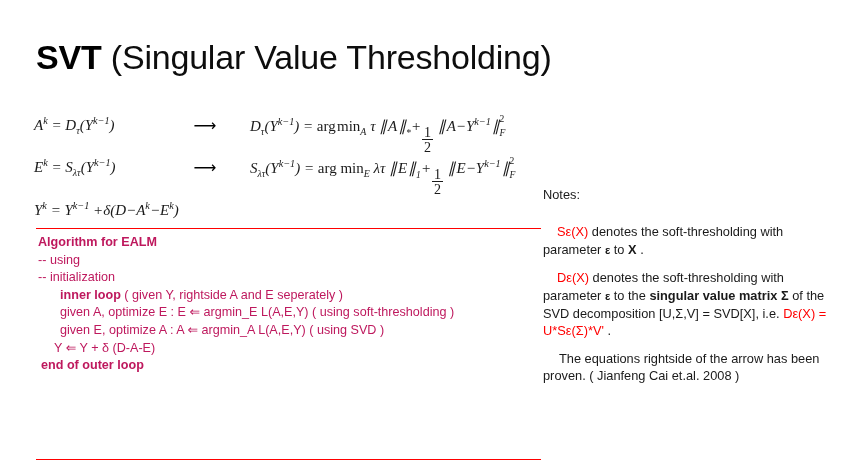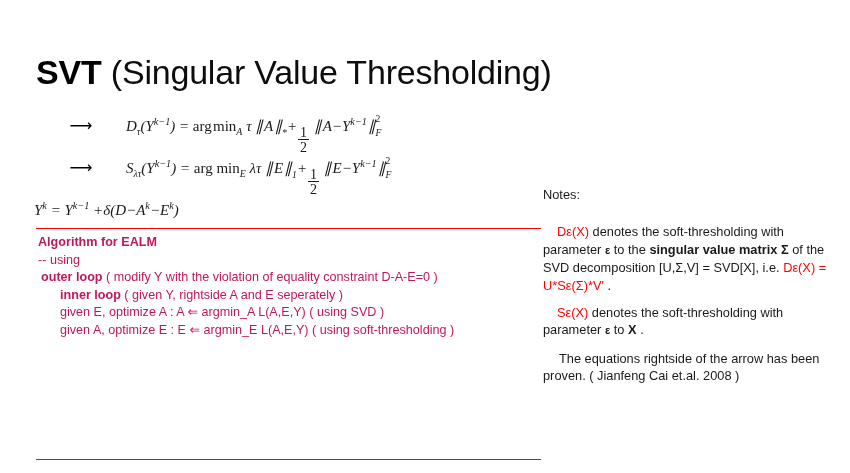--- a/index.html
+++ b/index.html
@@ -13,21 +13,21 @@
     position: relative;
     overflow: hidden;
     font-family: "Liberation Sans", sans-serif;
     color: #000000;
   }
 
   
   #slide-title {
     position: absolute;
     left: 36px;
-    top: 52px;
+    top: 37px;
     font-size: 34px;
     line-height: 40px;
     letter-spacing: -0.2px;
     white-space: nowrap;
   }
   #slide-title .t-strong { font-weight: bold; color: #000; }
   #slide-title .t-light  { font-weight: normal; color: #0d0d0d; }
 
   
   #equations {
@@ -132,33 +132,39 @@
 </head>
 <body>
 
 <div id="slide-title">
   <span class="t-strong">SVT</span><span class="t-light"> (Singular Value Thresholding)</span>
 </div>
 
 <div id="equations">
 
   <div class="eq-row">
+    <span class="eq-lhs">
+      <var>A</var><sup class="pw">k</sup> = <var>D</var><sub class="sb">τ</sub>(<var>Y</var><sup class="pw">k−1</sup>)
+    </span>
     <span class="eq-arrow">⟶</span>
     <span class="eq-rhs">
       <var>D</var><sub class="sb">τ</sub>(<var>Y</var><sup class="pw">k−1</sup>) = <span class="up">arg min</span><sub class="sb">A</sub> <var>τ</var>
       <span class="nrmwrap">∥ <var>A</var> ∥<span class="nsub">*</span></span>
        +<span class="frac">
           <span class="num">1</span>
           <span class="den">2</span>
         </span>
       <span class="nrmwrap">∥ <var>A</var>−<var>Y</var><sup class="pw">k−1</sup> ∥<span class="nsub">F</span><span class="nsup">2</span></span>
     </span>
   </div>
 
   <div class="eq-row">
+    <span class="eq-lhs">
+      <var>E</var><sup class="pw">k</sup> = <var>S</var><sub class="sb">λτ</sub>(<var>Y</var><sup class="pw">k−1</sup>)
+    </span>
     <span class="eq-arrow">⟶</span>
     <span class="eq-rhs">
       <var>S</var><sub class="sb">λτ</sub>(<var>Y</var><sup class="pw">k−1</sup>) = <span class="up">arg min</span><sub class="sb">E</sub> <var>λτ</var>
       <span class="nrmwrap">∥ <var>E</var> ∥<span class="nsub">1</span></span>
        +<span class="frac">
           <span class="num">1</span>
           <span class="den">2</span>
         </span>
       <span class="nrmwrap">∥ <var>E</var>−<var>Y</var><sup class="pw">k−1</sup> ∥<span class="nsub">F</span><span class="nsup">2</span></span>
     </span>
@@ -171,38 +177,40 @@
   </div>
 </div>
 
 <div class="rule-red" id="rule-top"></div>
 <div class="rule-red" id="rule-bottom"></div>
 
 <div id="algorithm">
   <span class="alg-line b ind-0">Algorithm for EALM</span>
 
   <span class="alg-line ind-0">-- using</span>
-
-  <span class="alg-line ind-1"><span class="b">outer loop</span><span> ( modify Y with the violation of equality constraint D-A-E=0 )</span></span>
+  <span class="alg-line ind-0">-- initialization</span>
+
 
   <span class="alg-line ind-2"><span class="b">inner loop</span><span> ( given Y, rightside A and E seperately )</span></span>
 
+  <span class="alg-line ind-2">given A, optimize E :  E ⇐ argmin_E L(A,E,Y) ( using soft-thresholding )</span>
   <span class="alg-line ind-2">given E, optimize A :  A ⇐ argmin_A L(A,E,Y) ( using SVD )</span>
-  <span class="alg-line ind-2">given A, optimize E :  E ⇐ argmin_E L(A,E,Y) ( using soft-thresholding )</span>
-
-
-
+
+
+  <span class="alg-line ind-4">Y ⇐ Y + δ (D-A-E)</span>
+
+  <span class="alg-line b ind-1">end of outer loop</span>
 
 </div>
 
 <div id="notes">
   <div id="notes-heading">Notes:</div>
 
   <div class="note-para">
+    <span class="red">Sε(X)</span><span> denotes the soft-thresholding with parameter </span><span class="bold eps">ε</span><span> to </span><span class="bold">X</span><span> .</span>
+  </div>
+
+  <div class="note-para">
     <span class="red">Dε(X)</span><span> denotes the soft-thresholding with parameter </span><span class="bold eps">ε</span><span> to the </span><span class="bold">singular value matrix Σ</span><span> of the SVD decomposition [U,Σ,V] = SVD[X], i.e. </span><span class="red">Dε(X) = U*Sε(Σ)*V'</span><span> .</span>
   </div>
 
-  <div class="note-para">
-    <span class="red">Sε(X)</span><span> denotes the soft-thresholding with parameter </span><span class="bold eps">ε</span><span> to </span><span class="bold">X</span><span> .</span>
-  </div>
-
   <div class="note-para last">The equations rightside of the arrow has been proven. ( Jianfeng Cai et.al. 2008 )</div>
 </div>
 
 </body></html>

